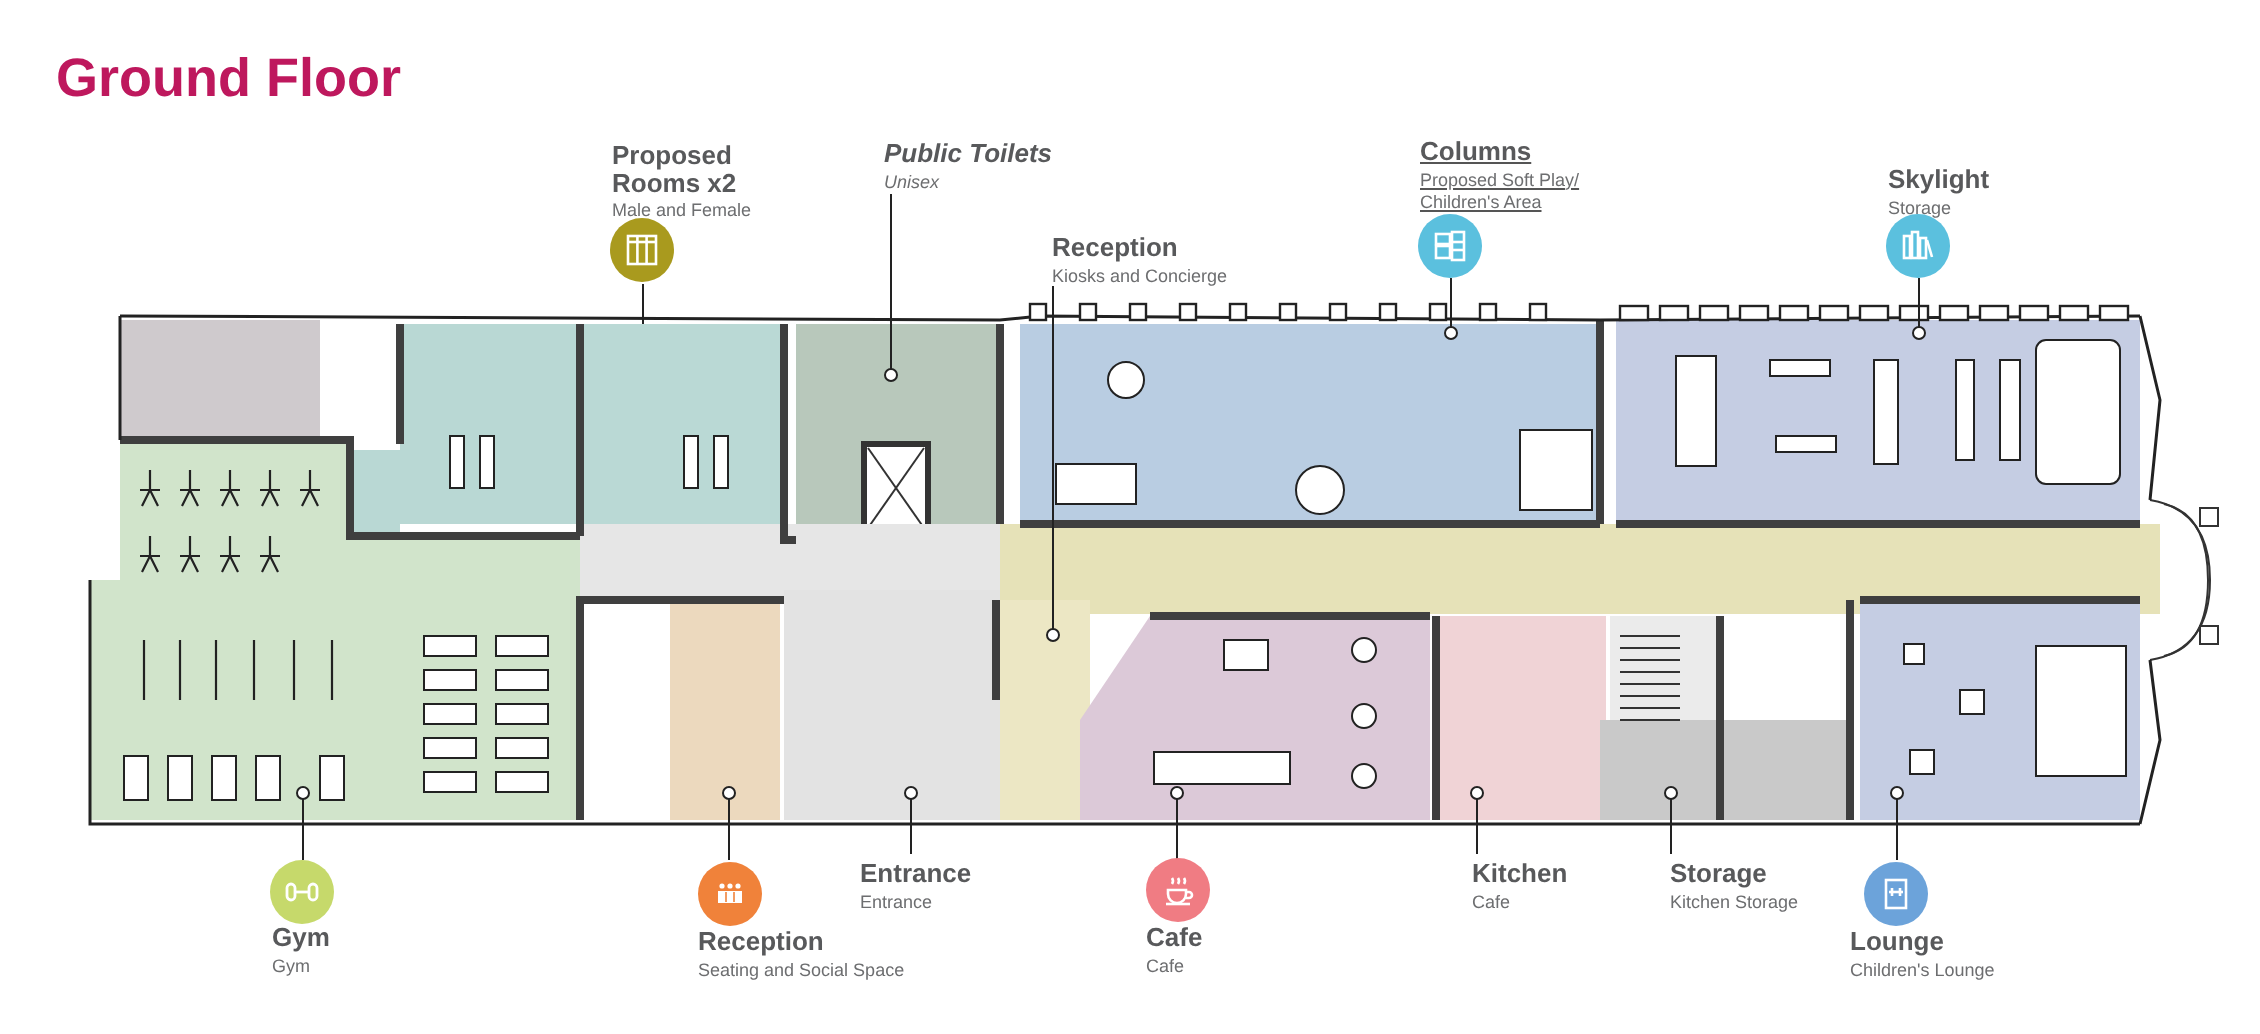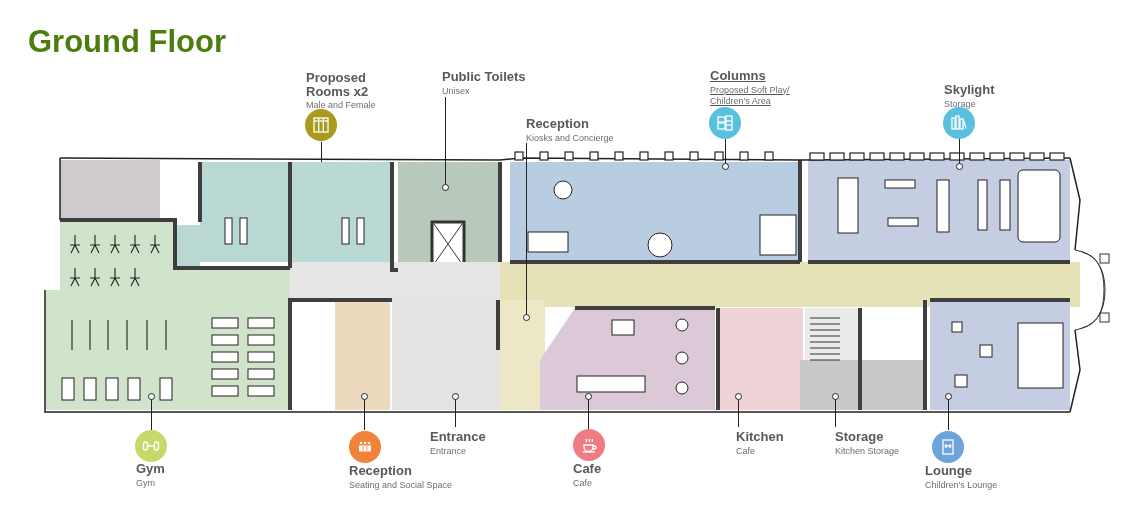--- a/index.html
+++ b/index.html
@@ -1,17 +1,17 @@
 <!DOCTYPE html>
 <html><head>
   <meta charset="utf-8">
   <style>
     html, body { margin: 0; padding: 0; background: #ffffff; }
     body { width: 1130px; height: 517px; position: relative; overflow: hidden; font-family: "Liberation Sans", sans-serif; }
-    .title { position: absolute; left: 28px; top: 24px; font-size: 31px; font-weight: bold; color: #4d7c0f; letter-spacing: 0px; }
+    .title { position: absolute; left: 28px; top: 24px; font-size: 27px; font-weight: bold; color: #be185d; letter-spacing: 0px; }
     .lbl { position: absolute; color: #555; line-height: 1.05; }
     .lbl .h { font-size: 13px; font-weight: bold; color: #58595b; display: block; }
     .lbl .s { font-size: 9px; color: #6d6e70; display: block; margin-top: 2px; line-height: 1.25; }
     .icon { position: absolute; width: 32px; height: 32px; border-radius: 50%; display: flex; align-items: center; justify-content: center; }
     .icon svg { width: 20px; height: 20px; }
     .leader { position: absolute; width: 1px; background: #222; }
     .dot { position: absolute; width: 5px; height: 5px; border: 1px solid #222; border-radius: 50%; background: #fff; }
     svg.plan { position: absolute; left: 0; top: 0; }
   </style>
 </head>
@@ -229,21 +229,21 @@
   <svg viewBox="0 0 20 20">
       <g fill="none" stroke="#fff" stroke-width="1.3">
         <rect x="3" y="3" width="14" height="14"></rect>
         <line x1="7.7" y1="3" x2="7.7" y2="17"></line>
         <line x1="12.3" y1="3" x2="12.3" y2="17"></line>
         <line x1="3" y1="6" x2="17" y2="6"></line>
       </g>
     </svg>
 </div>
 
-<div class="lbl" style="left:442px; top:70px;">
+<div class="lbl" style="left:442px; top:70px;font-style:italic;">
   <span class="h">Public Toilets</span>
   <span class="s">Unisex</span>
 </div>
 
 <div class="lbl" style="left:526px; top:117px;">
   <span class="h">Reception</span>
   <span class="s">Kiosks and Concierge</span>
 </div>
 
 <div class="lbl" style="left:710px; top:69px;text-decoration:underline;">

